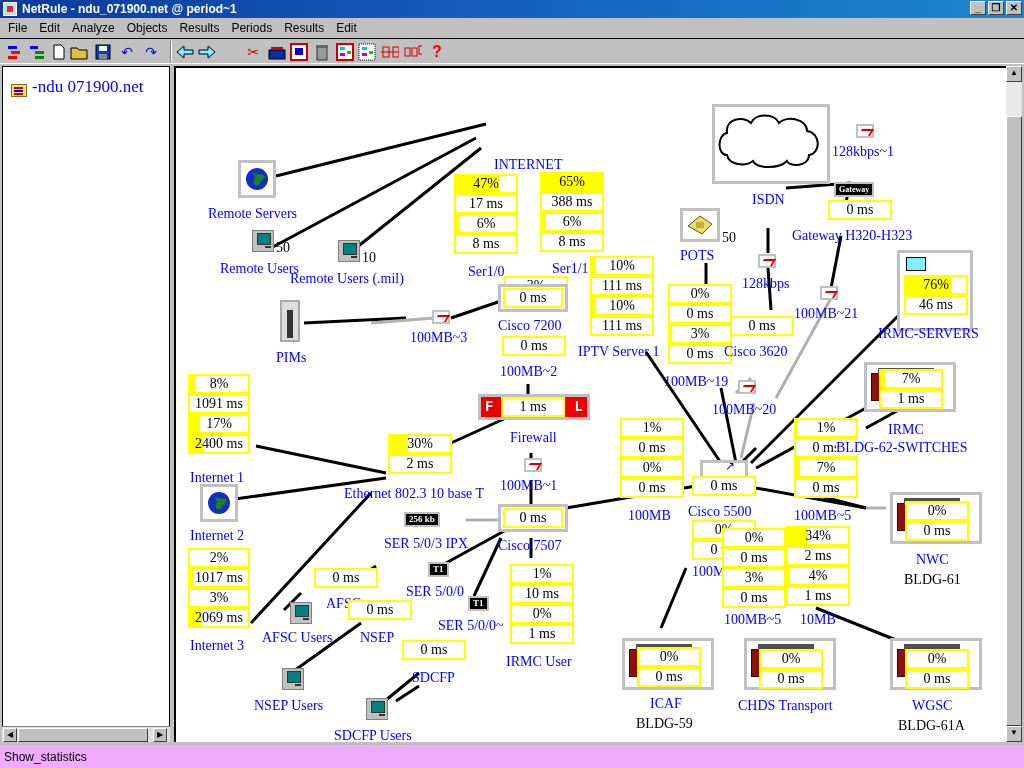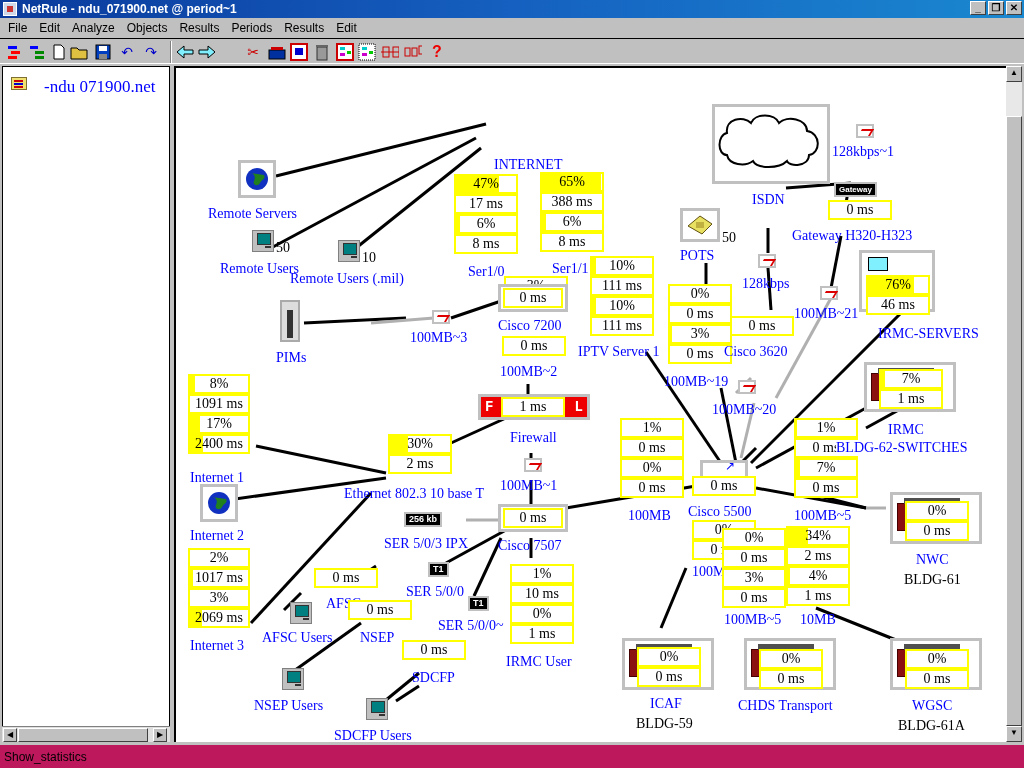--- a/index.html
+++ b/index.html
@@ -8,40 +8,40 @@
 .app-icon{position:absolute;left:3px;top:2px;width:14px;height:14px;background:#cfd8e8;border:1px solid #fff}
 .app-icon::after{content:"";position:absolute;left:3px;top:3px;width:6px;height:6px;background:#c33}
 .wbtns{position:absolute;right:2px;top:1px;display:flex;gap:2px}
 .wbtn{width:16px;height:14px;background:#c0c0c0;border:1px solid;border-color:#fff #404040 #404040 #fff;color:#000;font-size:10px;line-height:12px;text-align:center;font-weight:bold}
 .menubar{position:absolute;left:0;top:18px;width:1024px;height:20px;display:flex;align-items:center;padding-left:2px}
 .menu-item{padding:0 6px;font-size:12px;color:#000;line-height:20px}
 .toolbar{position:absolute;left:0;top:38px;width:1024px;height:26px;border-top:1px solid #000;border-bottom:1px solid #fff}
 .tb{position:absolute;top:4px;width:18px;height:18px;display:flex;align-items:center;justify-content:center;font-size:14px}
 .sep{position:absolute;left:170px;top:2px;width:2px;height:22px;border-left:1px solid #808080;border-right:1px solid #fff}
 .left-pane{position:absolute;left:2px;top:66px;width:168px;height:676px;background:#fff;border:1px solid #000}
-.tree-item{position:absolute;left:8px;top:10px;font-family:"Liberation Serif",serif;font-size:17px;color:#0000ff;display:flex;align-items:flex-start;gap:17px}
+.tree-item{position:absolute;left:8px;top:10px;font-family:"Liberation Serif",serif;font-size:17px;color:#0000ff;display:flex;align-items:flex-end;gap:5px}
 .tree-icon{width:16px;height:13px;background:#f0e070;border:1px solid #807030;position:relative}
 .tree-icon::before{content:"";position:absolute;left:2px;top:2px;width:9px;height:2px;background:#c00;box-shadow:0 3px 0 #00c,0 6px 0 #c00}
 .hscroll{position:absolute;left:2px;top:726px;width:168px;height:16px;background:#e0e0e0;border-top:1px solid #808080}
 .sbtn{position:absolute;top:1px;width:14px;height:14px;background:#c0c0c0;border:1px solid;border-color:#fff #404040 #404040 #fff;font-size:8px;text-align:center;line-height:12px}
 .sthumb{position:absolute;left:16px;top:1px;width:130px;height:14px;background:#c0c0c0;border:1px solid;border-color:#fff #404040 #404040 #fff}
 .canvas{position:absolute;left:174px;top:66px;width:832px;height:676px;background:#fff;border-left:2px solid #000;border-top:2px solid #000;overflow:hidden}
 .vscroll{position:absolute;left:1006px;top:66px;width:16px;height:676px;background:#e8e8e8}
 .vthumb{position:absolute;left:0;top:50px;width:16px;height:610px;background:#c0c0c0;border:1px solid;border-color:#fff #404040 #404040 #fff}
-.statusbar{position:absolute;left:0;top:744px;width:1024px;height:24px;background:#be185d;border-top:1px solid #c0c0c0;font-size:12px;line-height:24px;padding-left:4px}
+.statusbar{position:absolute;left:0;top:744px;width:1024px;height:24px;background:#f0abfc;border-top:1px solid #c0c0c0;font-size:12px;line-height:24px;padding-left:4px}
 svg.lines{position:absolute;left:0;top:0}
 .lbl{position:absolute;font-family:"Liberation Serif",serif;font-size:14px;color:#0000ff;white-space:nowrap}
 .lblk{position:absolute;font-family:"Liberation Serif",serif;font-size:14px;color:#000;white-space:nowrap}
 .stat{position:absolute;border:2px solid #ffff00;background:#fff;font-family:"Liberation Serif",serif;font-size:14px;text-align:center;line-height:16px;height:20px;color:#000}
 .stat .fill{position:absolute;left:0;top:0;bottom:0;background:#ffff00}
 .stat span{position:relative}
 .box{position:absolute;border:3px solid #c0c0c0;background:#fff}
 .sw{position:absolute;width:18px;height:14px;border:2px solid #c0c0c0;background:#fff}
 .sw::after{content:"";position:absolute;left:2px;top:3px;width:10px;height:5px;border-top:2px solid #d00;border-right:2px solid #d00;transform:skewX(-30deg)}
-.tag{position:absolute;background:#000;color:#fff;font-family:Liberation Sans, sans-serif;font-size:9px;font-weight:bold;border:2px solid #c0c0c0;padding:0 3px;line-height:11px}
+.tag{position:absolute;background:#000;color:#fff;font-family:Liberation Serif, serif;font-size:9px;font-weight:bold;border:2px solid #c0c0c0;padding:0 3px;line-height:11px}
 .pc{position:absolute;width:22px;height:22px;background:#c0c0c0;border:1px solid #808080}
 .pc::before{content:"";position:absolute;left:4px;top:2px;width:12px;height:10px;background:#008080;border:1px solid #333}
 .pc::after{content:"";position:absolute;left:12px;top:15px;width:6px;height:2px;background:#333}
 .num{position:absolute;font-family:"Liberation Serif",serif;font-size:14px;color:#000}
 .rack{position:absolute;left:4px;top:8px;width:60px;height:28px;background:#8b1010;border:1px solid #400}
 .rack::before{content:"";position:absolute;left:6px;top:-6px;width:56px;height:6px;background:#505050}
 </style>
 </head>
 <body>
 
@@ -372,21 +372,21 @@
 <div class="lbl" style="left:616px;top:160px">Gateway H320-H323</div>
 <div class="sw" style="left:644px;top:218px"></div>
 <div class="lbl" style="left:618px;top:238px">100MB~21</div>
 
 <div class="stat" style="left:554px;top:248px;width:64px"><span>0 ms</span></div>
 <div class="lbl" style="left:548px;top:276px">Cisco 3620</div>
 <div class="sw" style="left:562px;top:312px"></div>
 <div class="lbl" style="left:488px;top:306px">100MB~19</div>
 <div class="lbl" style="left:536px;top:334px">100MB~20</div>
 
-<div class="box" style="left:683px;top:182px;width:76px;height:62px">
+<div class="box" style="left:721px;top:182px;width:76px;height:81px">
   <div style="position:absolute;left:6px;top:4px;width:20px;height:14px;background:#80f0ff;border:1px solid #000"></div>
   <div class="stat" style="left:4px;top:22px;width:64px"><div class="fill" style="width:76%"></div><span>76%</span></div>
   <div class="stat" style="left:4px;top:42px;width:64px"><span>46 ms</span></div>
 </div>
 <div class="lbl" style="left:702px;top:258px">IRMC-SERVERS</div>
 
 <div class="box" style="left:524px;top:392px;width:48px;height:28px">
   <span style="position:absolute;left:22px;top:-4px;color:#00f;font-size:12px">↗</span>
 </div>
 <div class="stat" style="left:516px;top:408px;width:64px"><span>0 ms</span></div>

